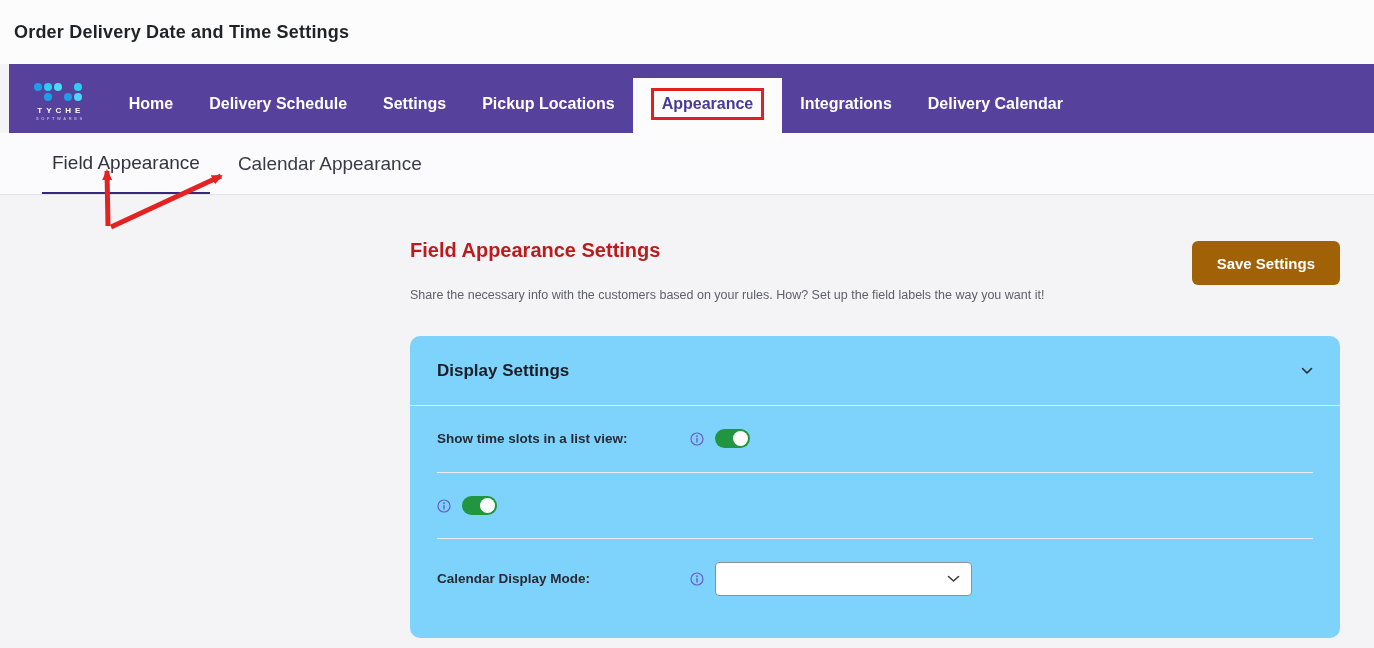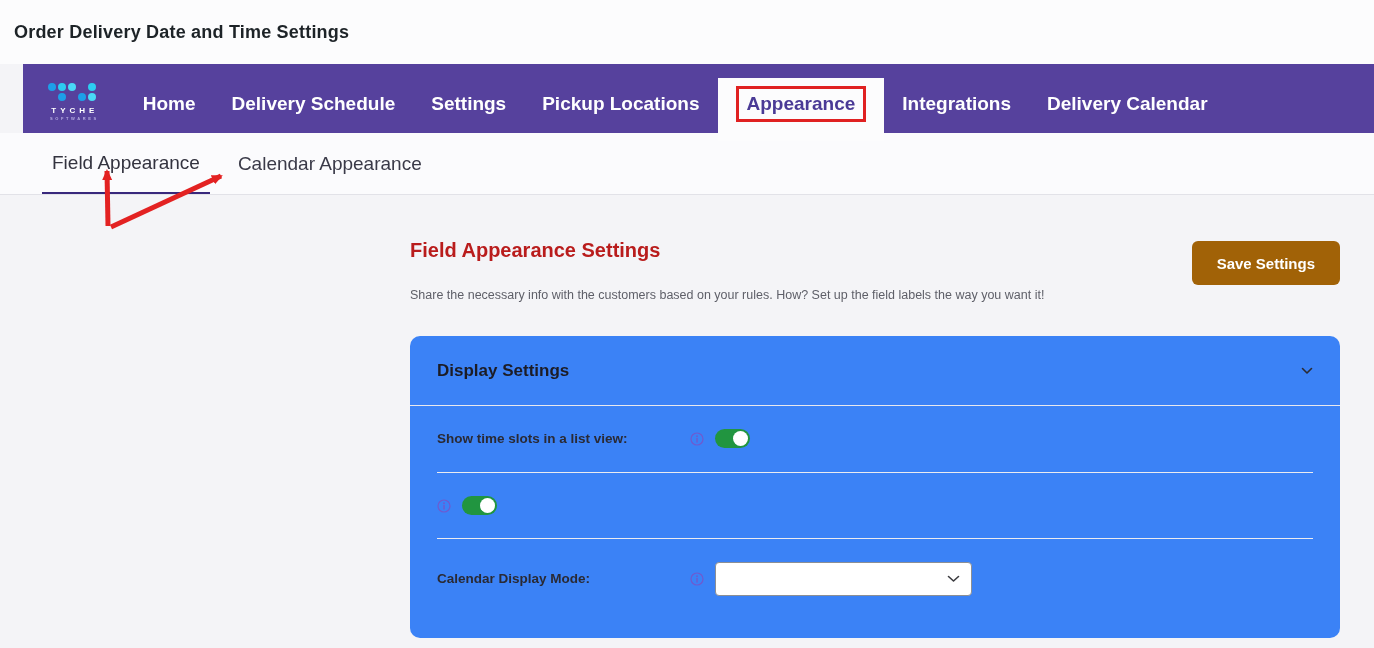--- a/index.html
+++ b/index.html
@@ -4,31 +4,31 @@
 <style>
   * { margin:0; padding:0; box-sizing:border-box; }
   html,body { width:1374px; height:648px; overflow:hidden;
     font-family:"Liberation Sans", sans-serif; background:#f4f4f7; }
 
   
   .titlebar { height:64px; background:#fcfcfd; display:flex; align-items:center; padding-left:14px; }
   .titlebar h2 { font-size:18px; font-weight:700; color:#1d2327; letter-spacing:.2px; }
 
   
-  .nav { margin-left:23px; height:69px; background:#56419d; display:flex; align-items:center; padding-top:10px; position:relative; }
+  .nav { margin-left:9px; height:69px; background:#56419d; display:flex; align-items:center; padding-top:10px; position:relative; }
   .logo { display:flex; flex-direction:column; align-items:center; margin:0 26px 0 24px; margin-top:-4px; }
   .logo-dots { display:grid; grid-template-columns:repeat(5,9px); grid-auto-rows:9px; gap:1px; }
   .dot { width:8px; height:8px; border-radius:50%; }
   .dot.empty { background:transparent; }
   .logo-name { color:#ffffff; font-size:8px; font-weight:700; letter-spacing:4px; margin-top:4px; padding-left:4px; }
   .logo-sub { color:#b7ade2; font-size:4px; font-weight:700; letter-spacing:2.6px; margin-top:1px; padding-left:3px; }
 
   .nav-items { display:flex; align-items:center; }
   .nav-item { display:flex; align-items:center; height:40px; padding:0 18px; color:#ffffff;
-    font-size:19px; font-weight:700; cursor:pointer; white-space:nowrap; position:relative; }
+    font-size:16px; font-weight:700; cursor:pointer; white-space:nowrap; position:relative; }
   .nav-item.active { color:#4a3a96; }
   .nav-item.active::before { content:""; position:absolute; left:0; right:0; top:-6px; bottom:-17px;
     background:#fcfcfd; z-index:0; }
   .nav-item > span { position:relative; z-index:1; }
   .annotation-box { border:3px solid #e02121; padding:4px 8px; }
 
   
   .subtabs { height:62px; background:#fbfbfd; border-bottom:1px solid #e2e2e8; display:flex;
     padding-left:42px; gap:28px; }
   .subtab { display:flex; align-items:center; height:100%; font-size:19px; color:#3a3a48; cursor:pointer; }
@@ -39,21 +39,21 @@
 
   
   .content { padding:44px 34px 0 410px; }
   .content-header { display:flex; justify-content:space-between; align-items:flex-start; }
   .content-header h1 { font-size:20px; font-weight:700; color:#b91c1c; margin-bottom:26px; }
   .subtitle { font-size:12.5px; color:#5e5f68; }
   .save-btn { background:#a16207; color:#ffffff; font-weight:700; font-size:15px; border:none;
     border-radius:6px; padding:0 25px; height:44px; margin-top:2px; cursor:pointer;
     font-family:"Liberation Sans", sans-serif; }
 
-  .card { margin-top:34px; background:#3b82f6; border-radius:10px; }
+  .card { margin-top:34px; background:#7dd3fc; border-radius:10px; }
   .card-header { display:flex; justify-content:space-between; align-items:center;
     padding:25px 27px 24px 27px; border-bottom:1px solid #e8e8ee; cursor:pointer; }
   .card-title { font-size:17px; font-weight:600; color:#1c1c25; }
 
   .row { display:flex; align-items:flex-start; margin:0 27px; padding:23px 0; }
   .row.bordered { border-bottom:1px solid #ebebf0; }
   .row.center { align-items:center; }
   .row.last { padding-bottom:42px; }
   .row-label { width:253px; flex:0 0 253px; font-size:13.5px; font-weight:600; color:#2a2a34; line-height:20px; }
   .row-label.narrow { max-width:190px; line-height:33px; margin-top:-7px; }

